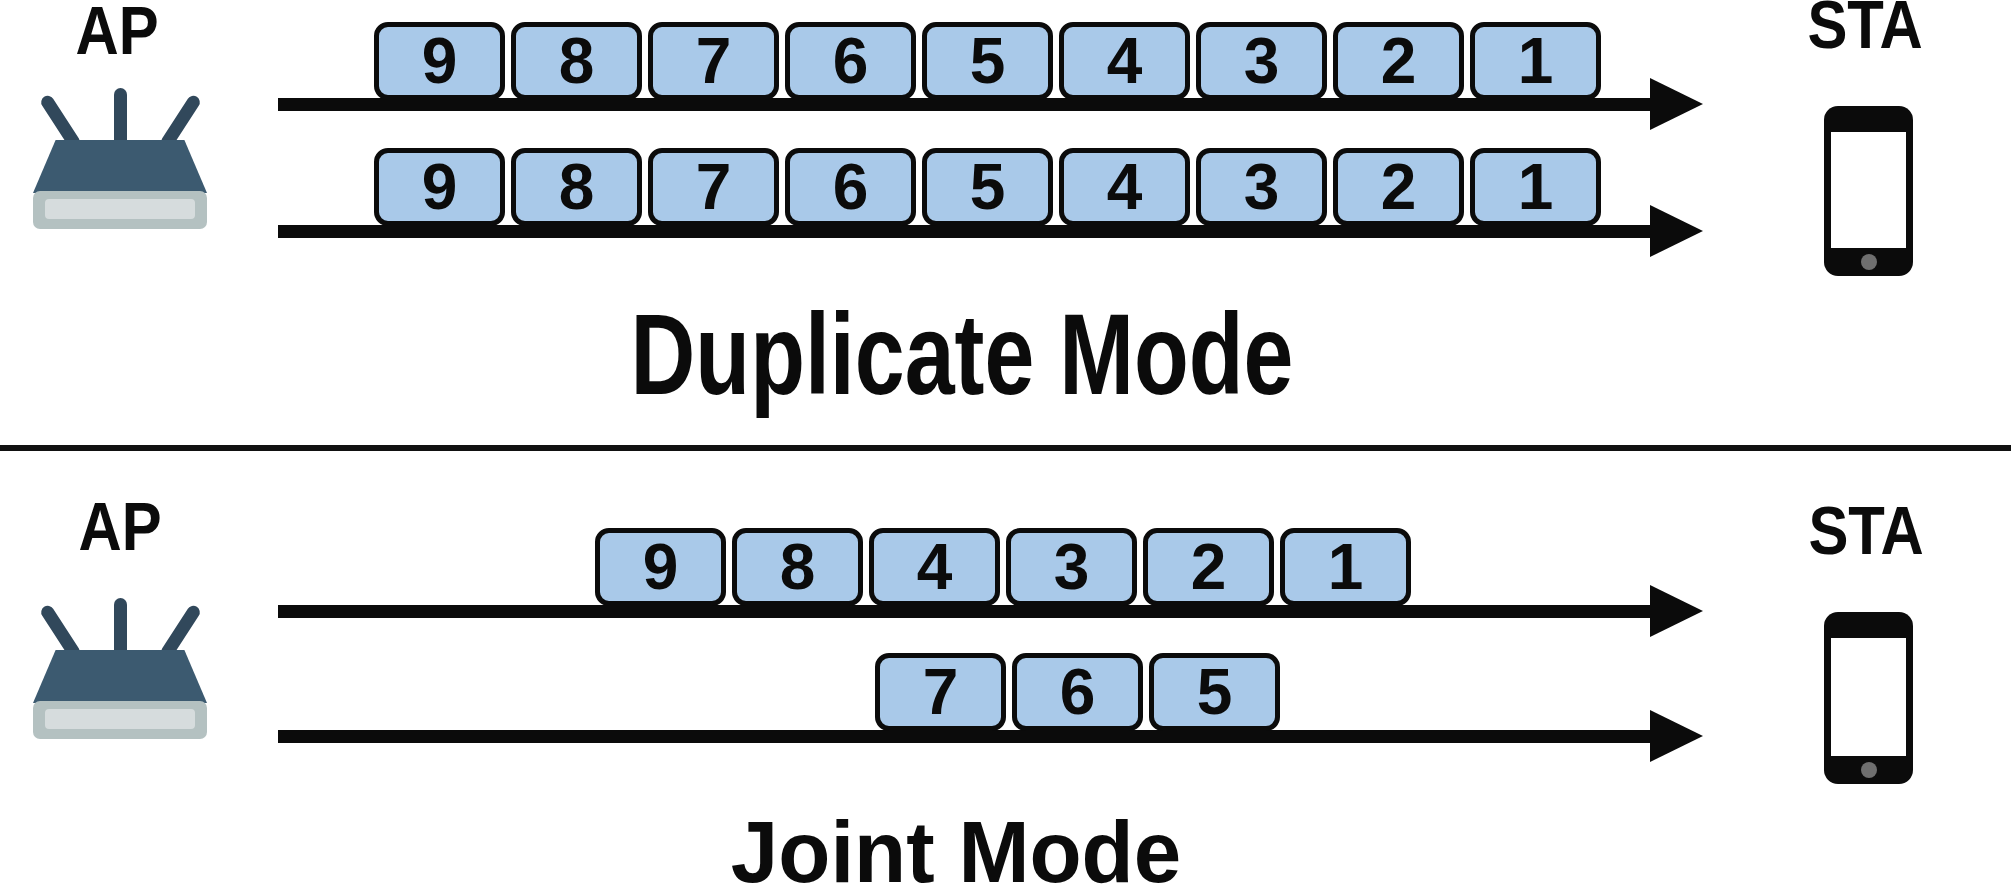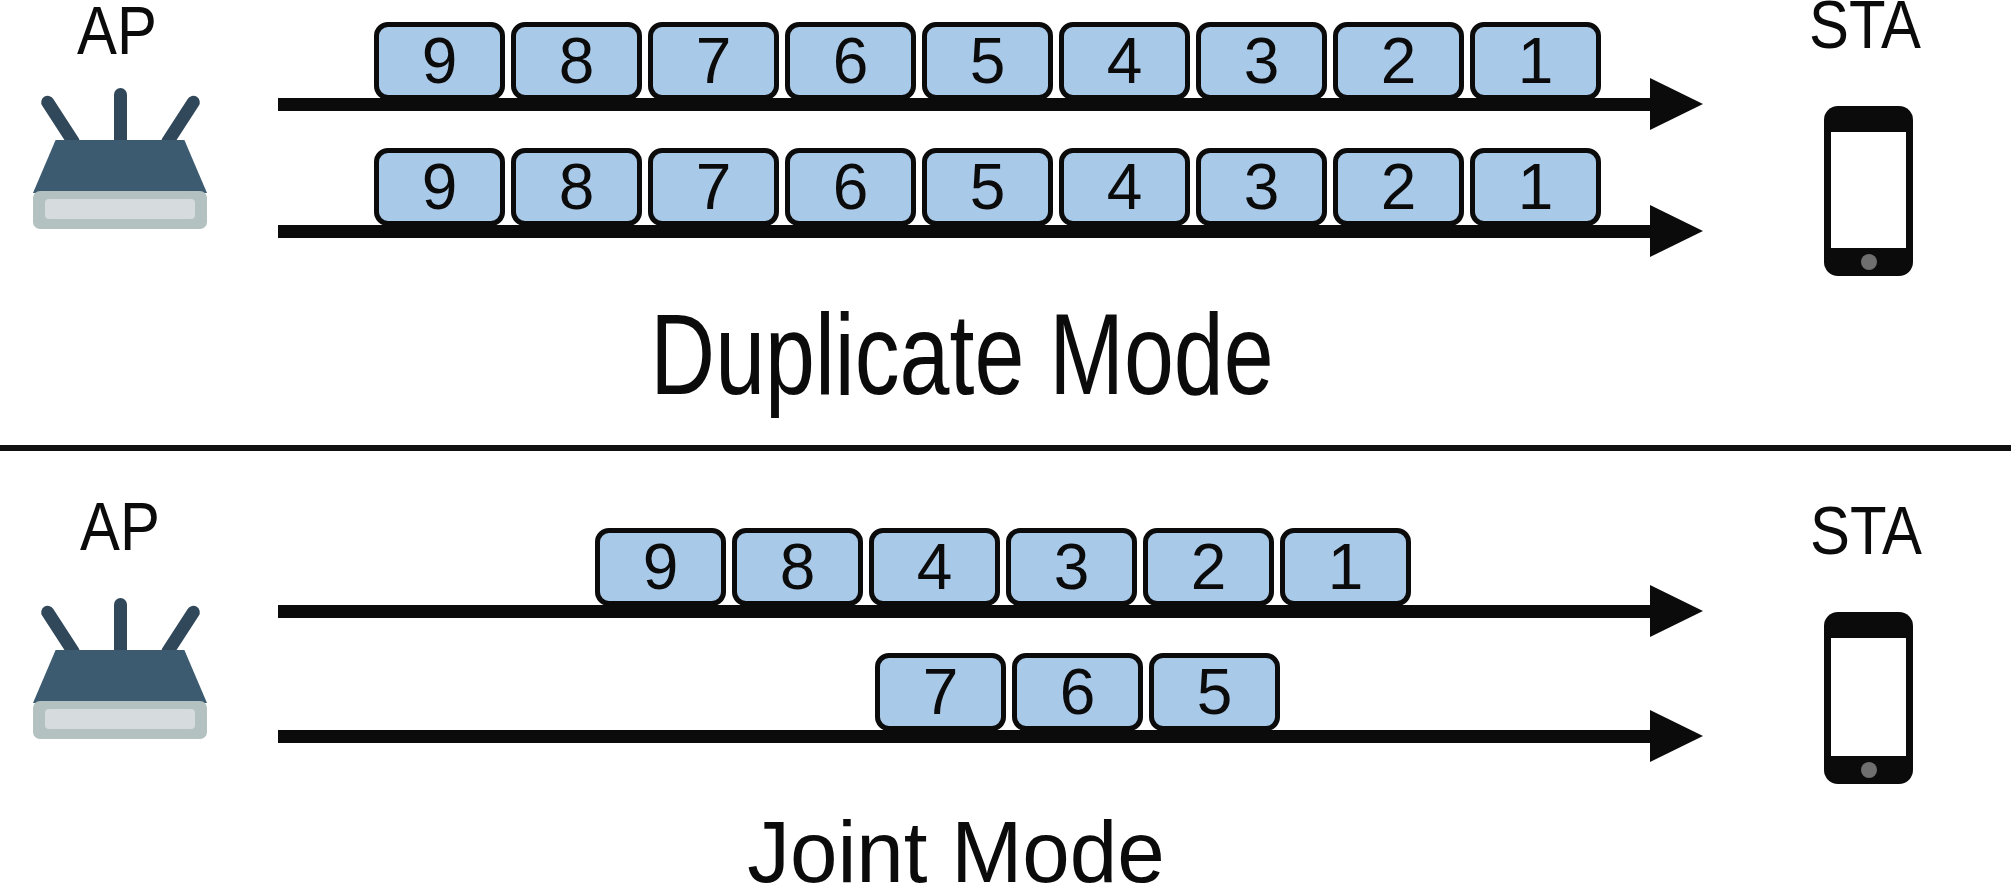--- a/index.html
+++ b/index.html
@@ -3,20 +3,21 @@
 <meta charset="utf-8">
 <style>
   html,body{margin:0;padding:0;background:#ffffff;}
   .canvas{
     position:relative;
     width:2011px;height:890px;
     background:var(--bg,#ffffff);
     overflow:hidden;
     font-family:"Liberation Sans","DejaVu Sans",sans-serif;
     color:#0b0b0b;
+    font-weight:bold;
   }
   
   .node-label{
     position:absolute;
     font-size:68px;line-height:1;
     white-space:nowrap;
     transform:translateX(-50%) scaleX(0.88);
     color:#0b0b0b;
   }
   .mode-title{

